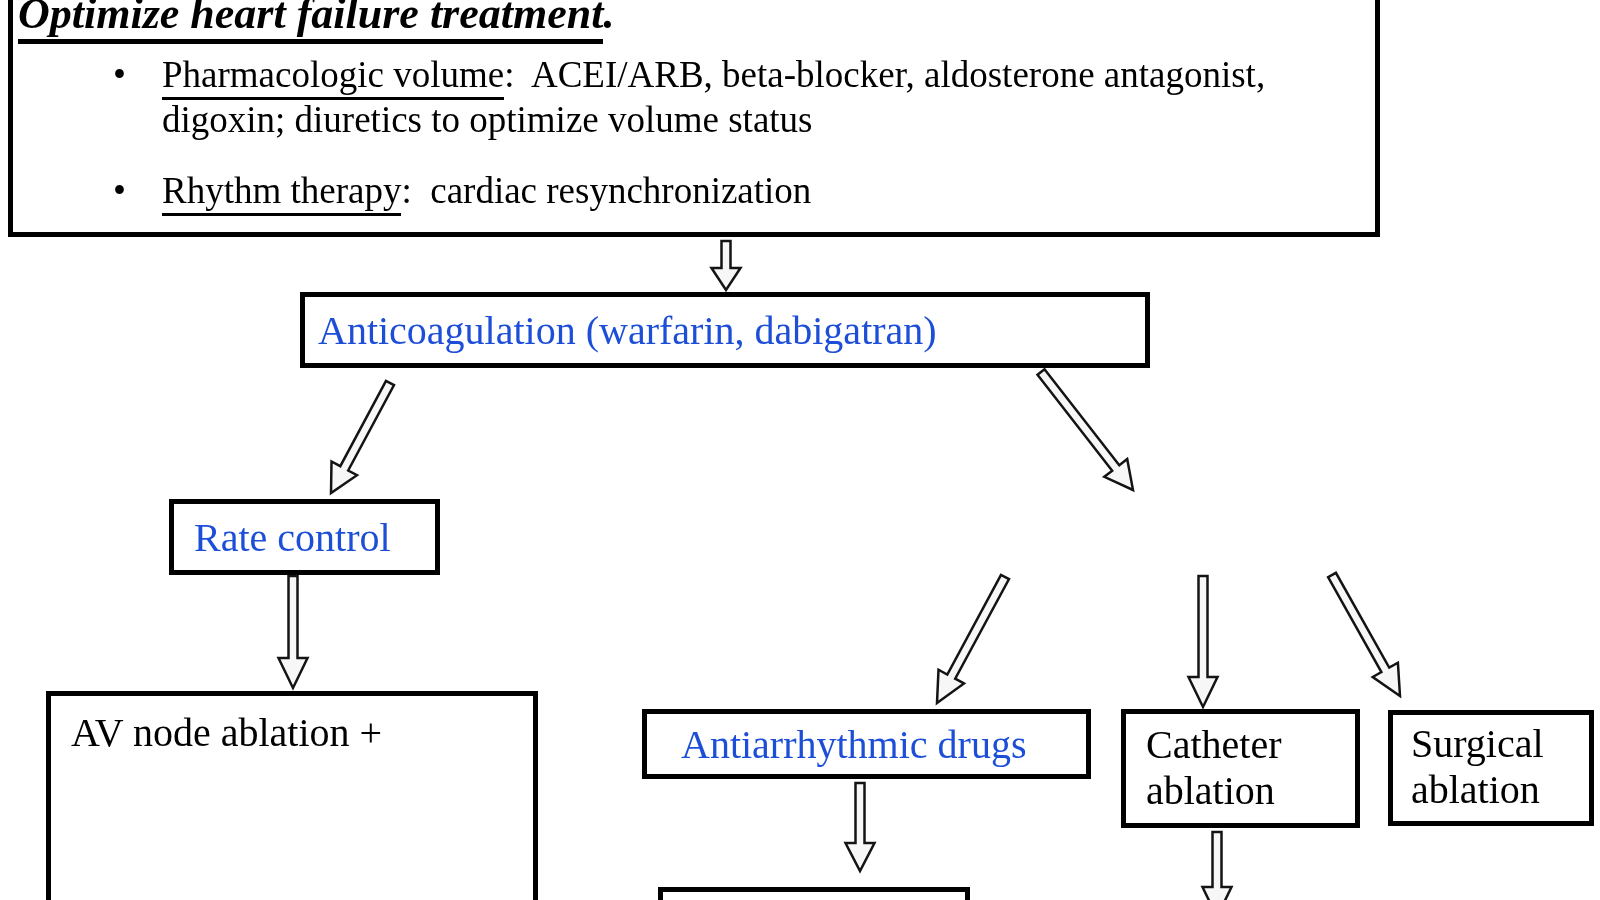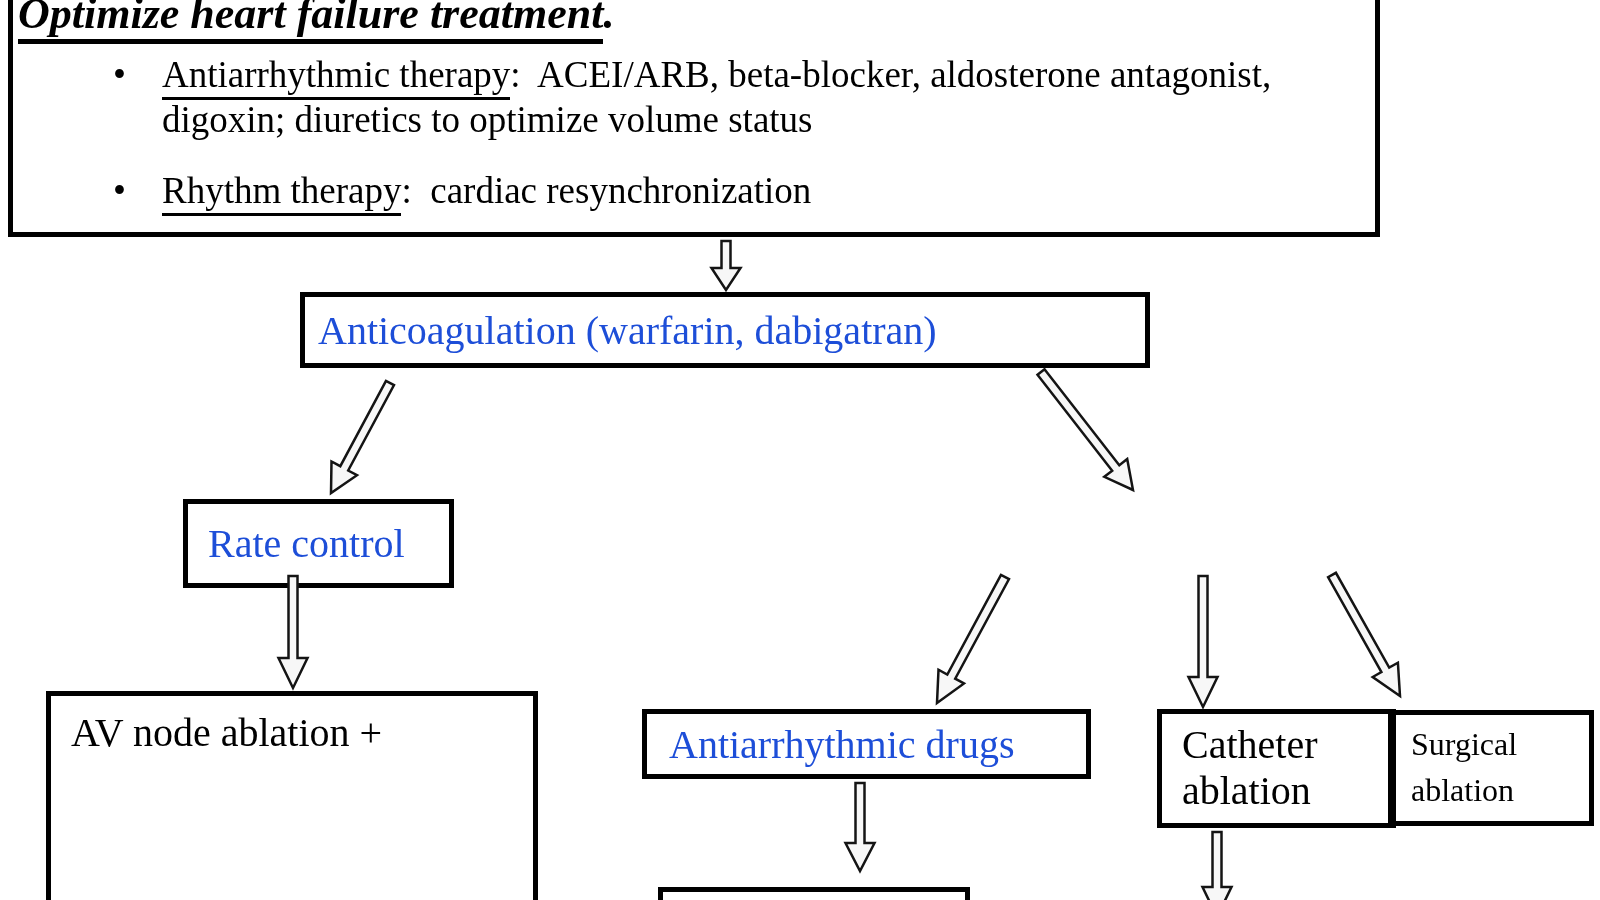--- a/index.html
+++ b/index.html
@@ -19,43 +19,43 @@
   }
   #header-title .underlined{border-bottom:5px solid #000;padding-bottom:1px;}
   #bullet-list{position:absolute;left:113px;top:52px;width:1160px;}
   .bullet-row{display:flex;align-items:flex-start;}
   .bullet-row + .bullet-row{margin-top:26px;}
   .bullet-marker{flex:0 0 49px;font-size:37px;line-height:45px;}
   .bullet-text{flex:1 1 auto;font-size:37px;line-height:45px;white-space:pre-wrap;}
   .bullet-text .lead{border-bottom:3px solid #000;padding-bottom:2px;}
   
   #anticoagulation-box{left:300px;top:292px;width:850px;height:76px;padding-left:13px;}
-  #rate-control-box{left:183px;top:499px;width:271px;height:89px;padding-left:20px;}
+  #rate-control-box{left:169px;top:499px;width:271px;height:76px;padding-left:20px;}
   #rhythm-control-box{left:1000px;top:498px;width:331px;height:74px;padding-left:18px;}
   #rate-treatment-box{left:46px;top:691px;width:492px;height:240px;font-size:40px;line-height:50px;padding:12px 20px 0 20px;}
   #rate-treatment-box .or-line{text-align:center;margin:22px 0;}
-  #antiarrhythmic-box{left:642px;top:709px;width:449px;height:70px;padding-left:22px;}
-  #catheter-box{left:1157px;top:709px;width:239px;height:119px;font-size:40px;line-height:46px;padding:8px 0 0 20px;}
-  #surgical-box{left:1388px;top:710px;width:206px;height:116px;font-size:32px;line-height:46px;padding:6px 0 0 18px;}
+  #antiarrhythmic-box{left:642px;top:709px;width:449px;height:70px;padding-left:34px;}
+  #catheter-box{left:1121px;top:709px;width:239px;height:119px;font-size:40px;line-height:46px;padding:8px 0 0 20px;}
+  #surgical-box{left:1388px;top:710px;width:206px;height:116px;font-size:40px;line-height:46px;padding:6px 0 0 18px;}
   #bottom-result-box{left:658px;top:887px;width:312px;height:60px;}
   
   #flow-arrows-layer{position:absolute;left:0;top:0;width:1600px;height:900px;pointer-events:none;}
 </style>
 </head>
 <body>
 
 <div id="canvas">
 
   <div class="box" id="header-box"></div>
   <div id="header-title"><span class="underlined">Optimize heart failure treatment</span><span>.</span></div>
 
   <div id="bullet-list">
     <div class="bullet-row">
       <span class="bullet-marker">•</span>
-      <p class="bullet-text" style="margin:0"><span class="lead">Antiarrhythmic therapy</span><span>:  </span><span>ACEI/ARB, beta-blocker, aldosterone antagonist, digoxin; diuretics to optimize volume status</span></p>
+      <p class="bullet-text" style="margin:0"><span class="lead">Pharmacologic volume</span><span>:  </span><span>ACEI/ARB, beta-blocker, aldosterone antagonist, digoxin; diuretics to optimize volume status</span></p>
     </div>
     <div class="bullet-row">
       <span class="bullet-marker">•</span>
       <p class="bullet-text" style="margin:0"><span class="lead">Rhythm therapy</span><span>:  </span><span>cardiac resynchronization</span></p>
     </div>
   </div>
 
   <div class="box label-box" id="anticoagulation-box">
     <span>Anticoagulation (warfarin, dabigatran)</span>
   </div>

